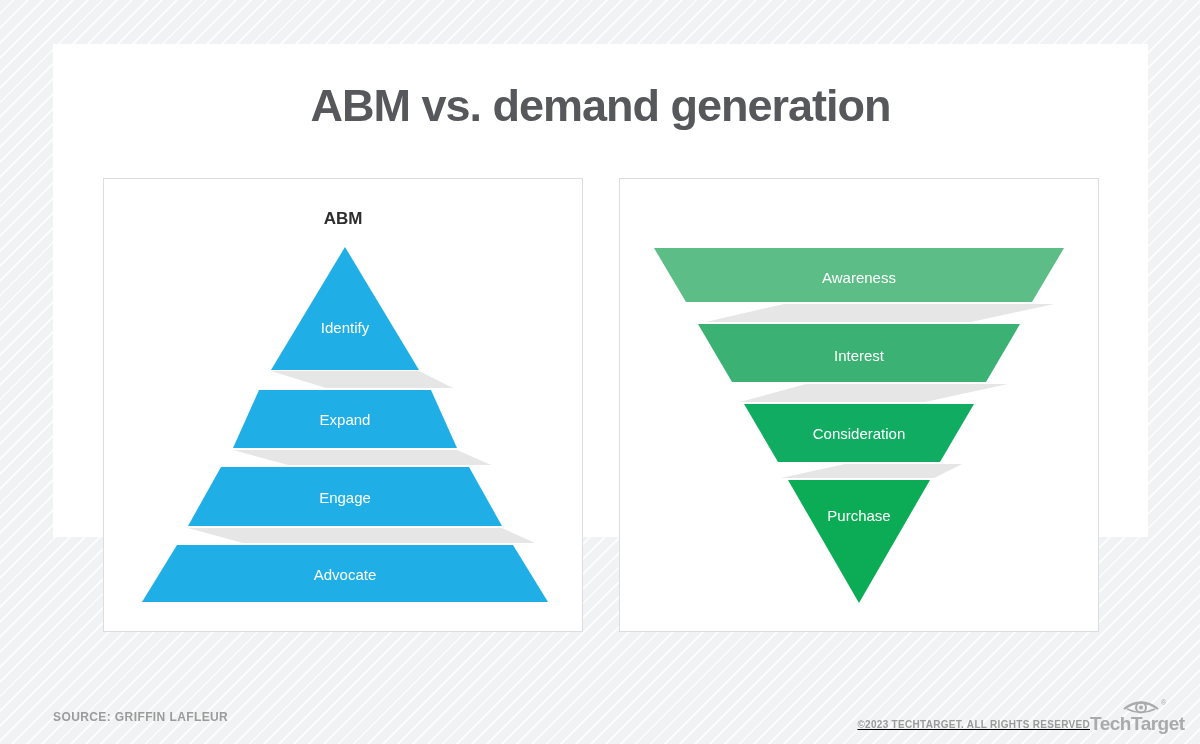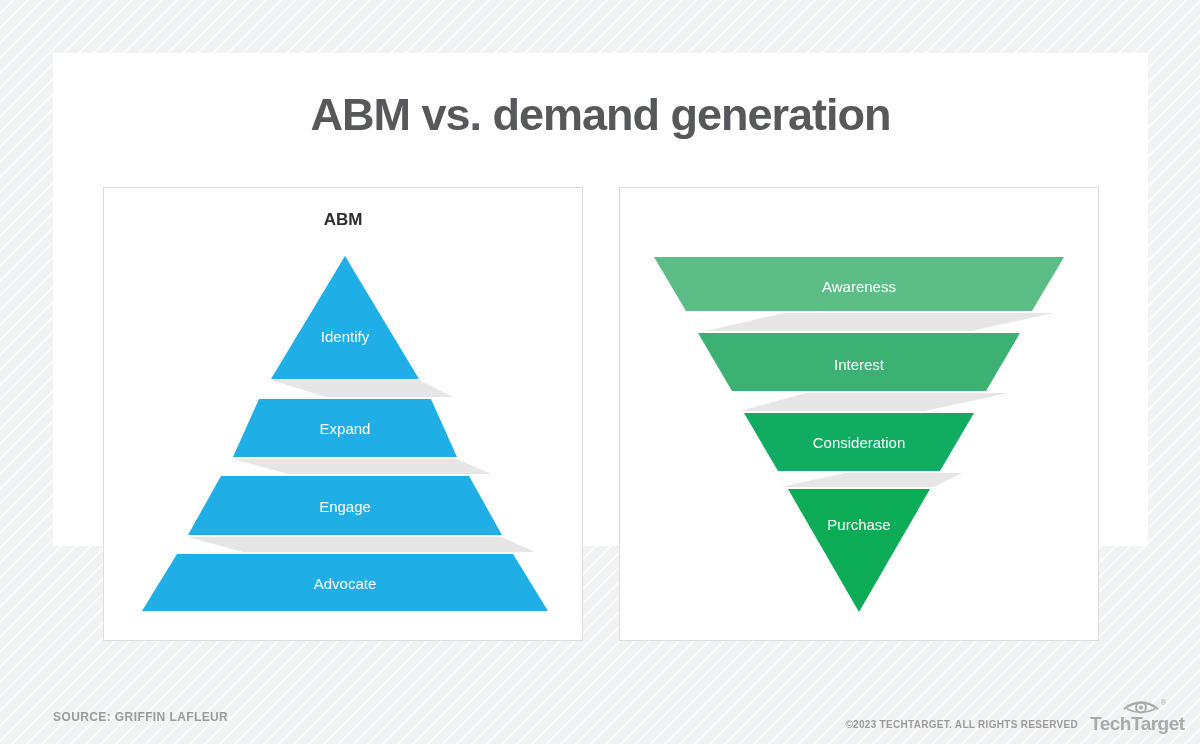--- a/index.html
+++ b/index.html
@@ -2,53 +2,53 @@
 <html><head>
 <meta charset="utf-8">
 <style>
   html,body{margin:0;padding:0;}
   body{
     width:1200px;height:744px;overflow:hidden;position:relative;
     font-family:"Liberation Sans","DejaVu Sans",sans-serif;
     background:repeating-linear-gradient(135deg,#f1f2f3 0px,#f1f2f3 8.5px,#fbfcfc 8.5px,#fbfcfc 10.5px);
   }
   .card{
-    position:absolute;left:53px;top:53px;width:1095px;height:493px;
+    position:absolute;left:53px;top:44px;width:1095px;height:493px;
     background:#ffffff;
   }
   .title{
     margin:0;padding-top:36px;height:54px;
     text-align:center;font-size:45px;line-height:52px;font-weight:800;
     letter-spacing:-1px;color:#57585b;
   }
   .panels{
     position:absolute;left:50px;top:134px;width:996px;height:454px;
     display:flex;justify-content:space-between;
   }
   .panel{
     position:relative;width:480px;height:454px;box-sizing:border-box;
     background:#fff;border:1px solid #dcdddd;
   }
   .panel h2{
-    position:relative;z-index:2;margin:3px;padding-top:18px;
+    position:relative;z-index:2;margin:11px;padding-top:18px;
     text-align:center;font-size:17px;line-height:22px;font-weight:bold;color:#2d2d2d;
   }
   .panel svg{position:absolute;left:0;top:0;width:478px;height:452px;z-index:1;}
   .seg-label{
     font-family:"Liberation Sans","DejaVu Sans",sans-serif;
     font-size:15px;fill:#ffffff;text-anchor:middle;
   }
   .footer{
     position:absolute;left:53px;top:694px;width:1129px;height:46px;
     display:flex;align-items:center;justify-content:space-between;
   }
   .footer-left{
     font-size:12px;font-weight:bold;letter-spacing:0.4px;color:#9b9b9b;
   }
-  .footer-right{display:flex;align-items:flex-end;gap:12px;}
+  .footer-right{display:flex;align-items:flex-end;text-decoration:underline;}
   .copyright{
     font-size:10px;font-weight:bold;letter-spacing:0.3px;color:#9b9b9b;
     padding-bottom:7px;
   }
   .tt-logo{position:relative;width:92px;height:40px;}
   .tt-logo .wordmark{
     position:absolute;left:0;bottom:2px;width:92px;text-align:center;
     font-size:19px;font-weight:bold;letter-spacing:-0.5px;color:#a9aaab;
   }
   .tt-logo svg{position:absolute;left:30px;top:0;}

